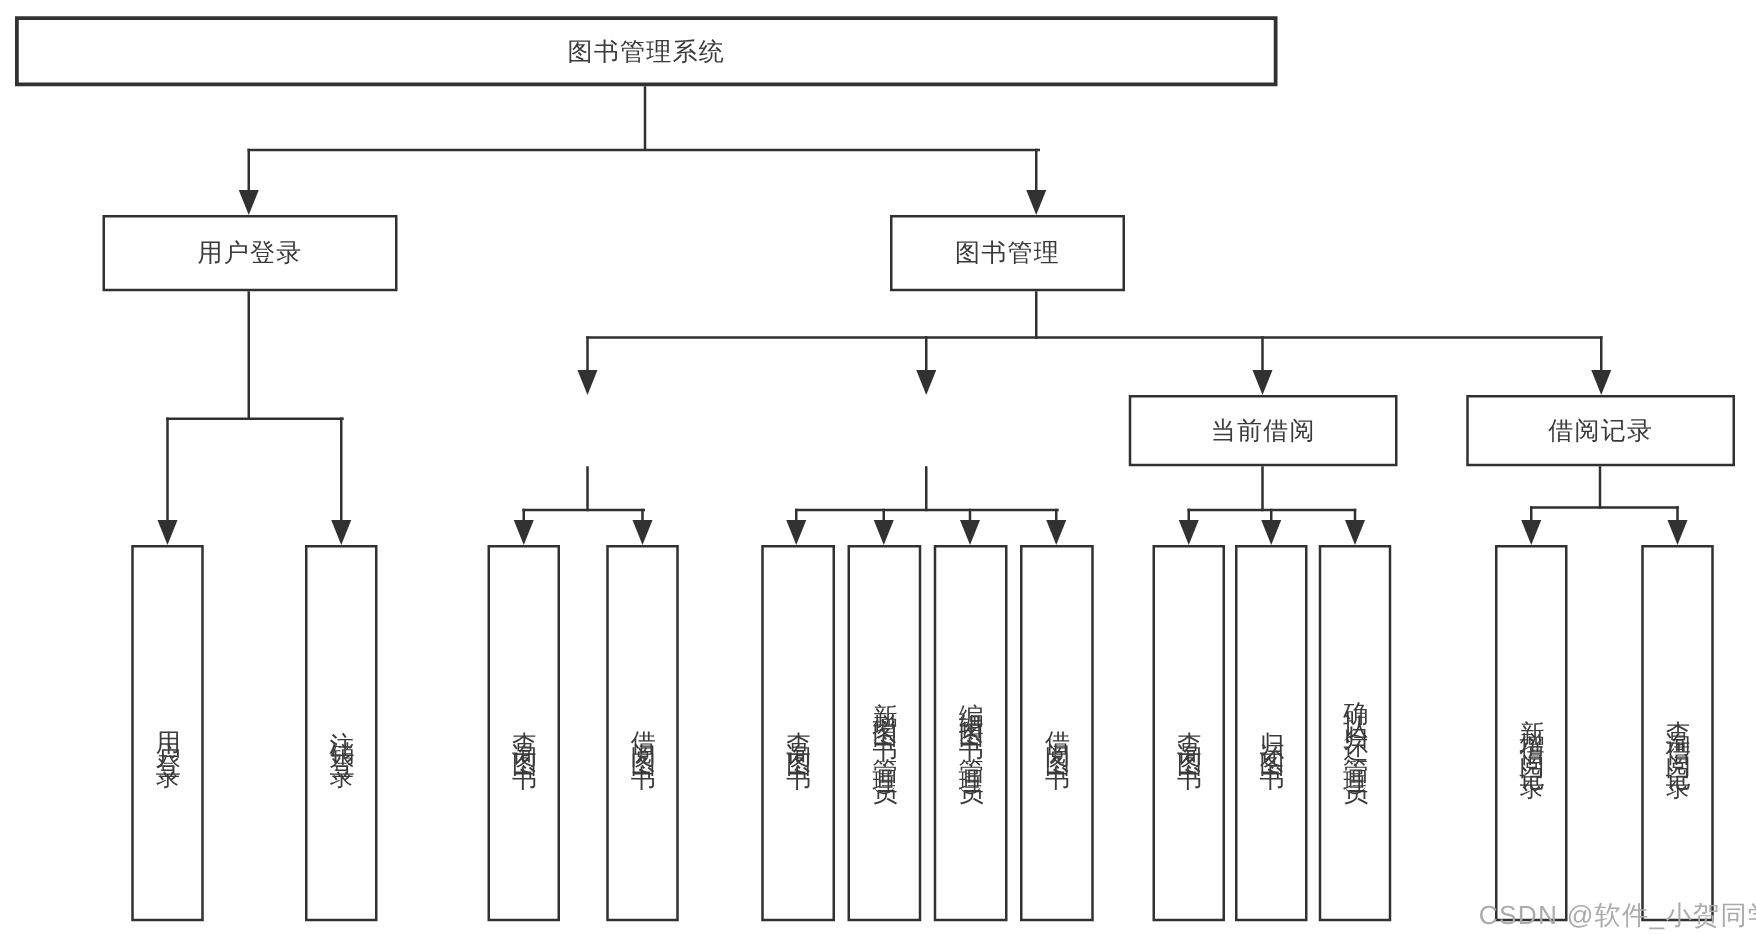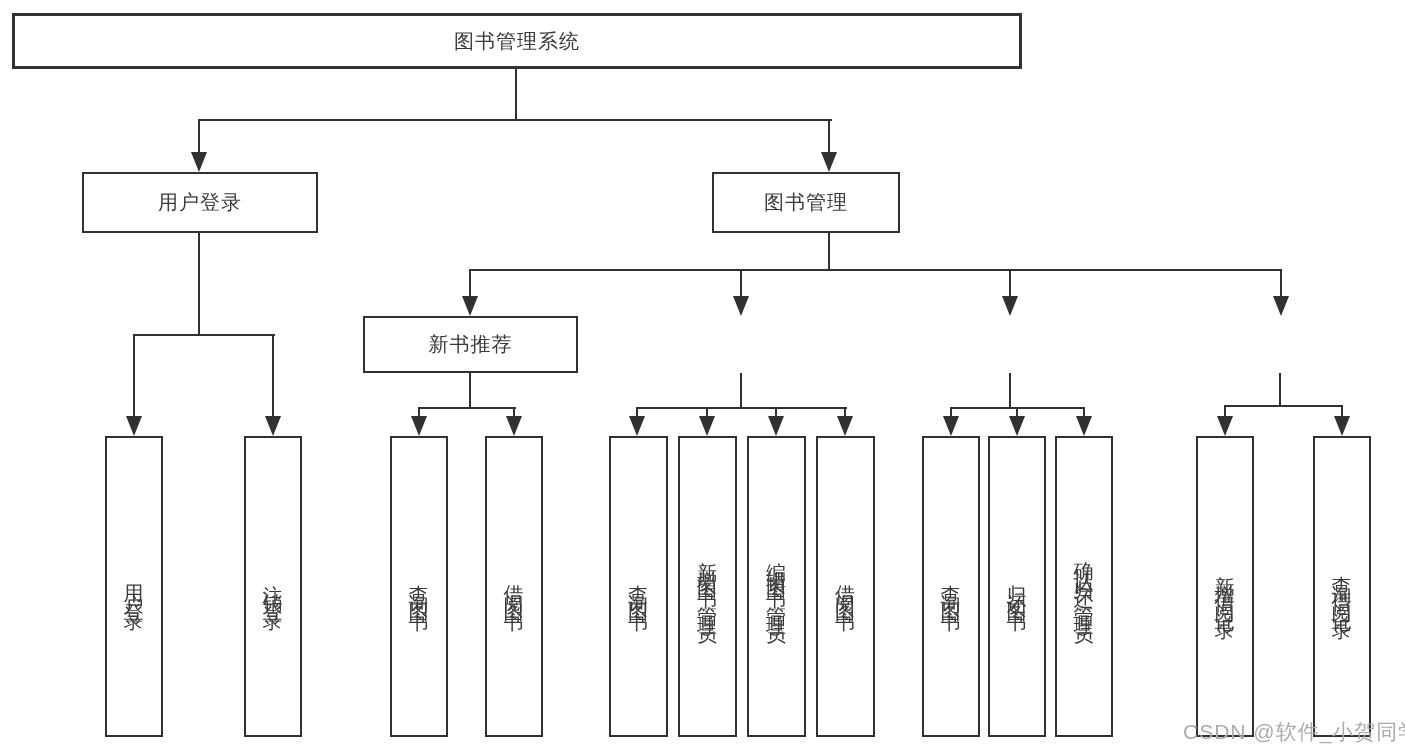--- a/index.html
+++ b/index.html
@@ -73,22 +73,25 @@
 
   <div class="vline" style="left:469px;top:269px;height:28px;"></div>
   <div class="arrow" style="left:462px;top:296px;"></div>
   <div class="vline" style="left:740px;top:269px;height:28px;"></div>
   <div class="arrow" style="left:733px;top:296px;"></div>
   <div class="vline" style="left:1009px;top:269px;height:28px;"></div>
   <div class="arrow" style="left:1002px;top:296px;"></div>
   <div class="vline" style="left:1280px;top:269px;height:28px;"></div>
   <div class="arrow" style="left:1273px;top:296px;"></div>
 
-  <div class="node" style="left:363px;top:316px;width:215px;height:57px;">
-    <span>新书推荐</span>
+  <div class="node" style="left:903px;top:316px;width:215px;height:57px;">
+    <span>当前借阅</span>
+  </div>
+  <div class="node" style="left:1173px;top:316px;width:215px;height:57px;">
+    <span>借阅记录</span>
   </div>
 
   <div class="vline" style="left:469px;top:373px;height:36px;"></div>
   <div class="hline" style="left:418px;top:407px;width:98px;"></div>
   <div class="vline" style="left:418px;top:407px;height:10px;"></div>
   <div class="arrow" style="left:411px;top:416px;"></div>
   <div class="vline" style="left:513px;top:407px;height:10px;"></div>
   <div class="arrow" style="left:506px;top:416px;"></div>
 
   <div class="node vnode" style="left:390px;top:436px;width:58px;height:301px;">

